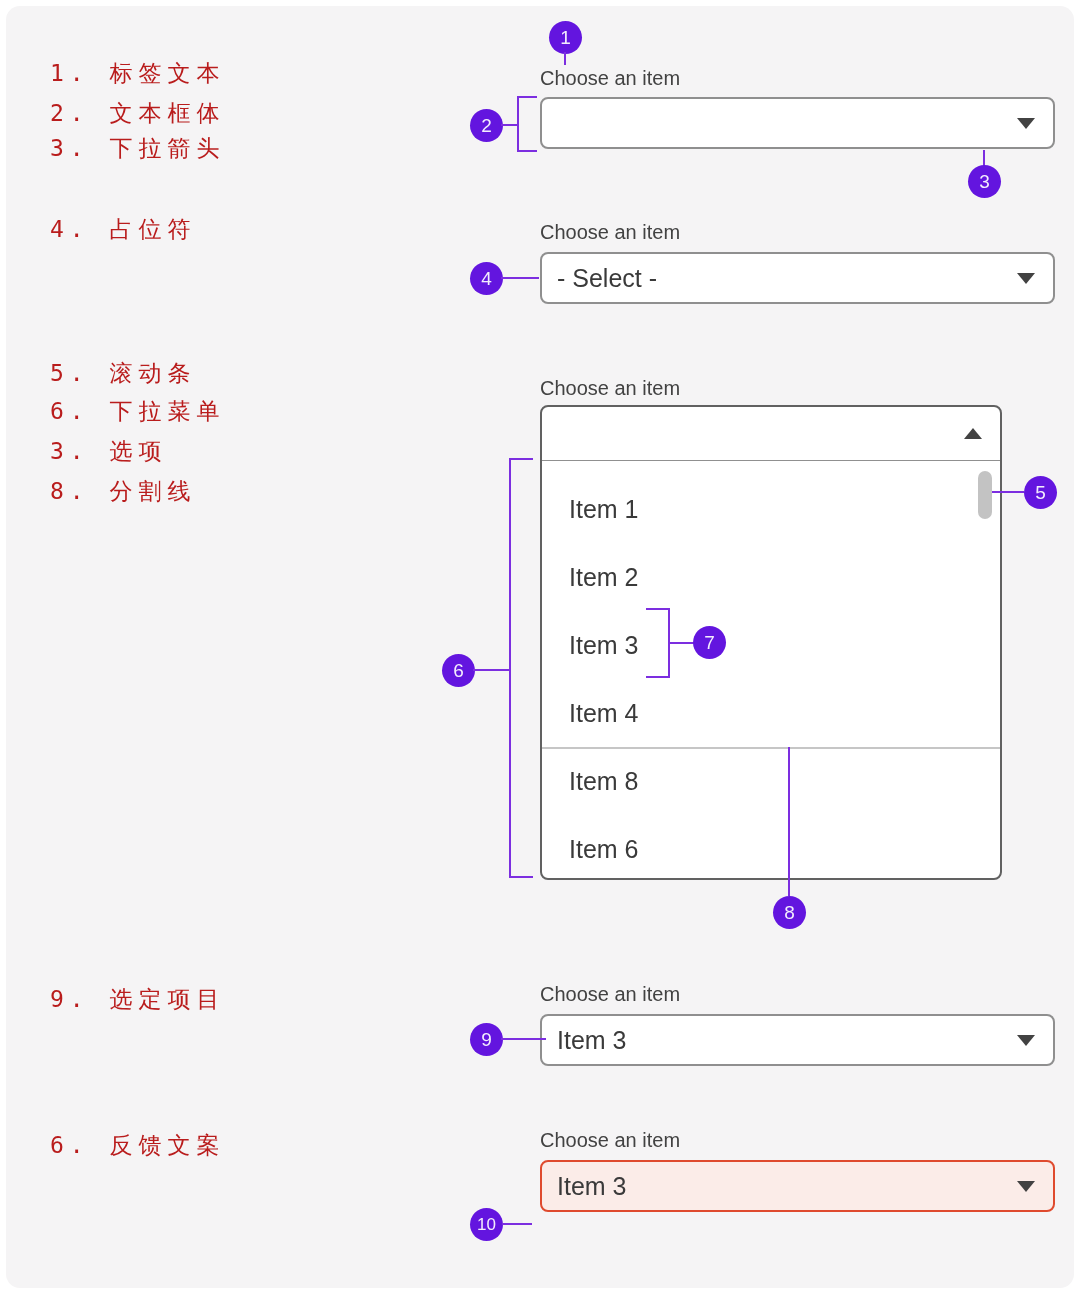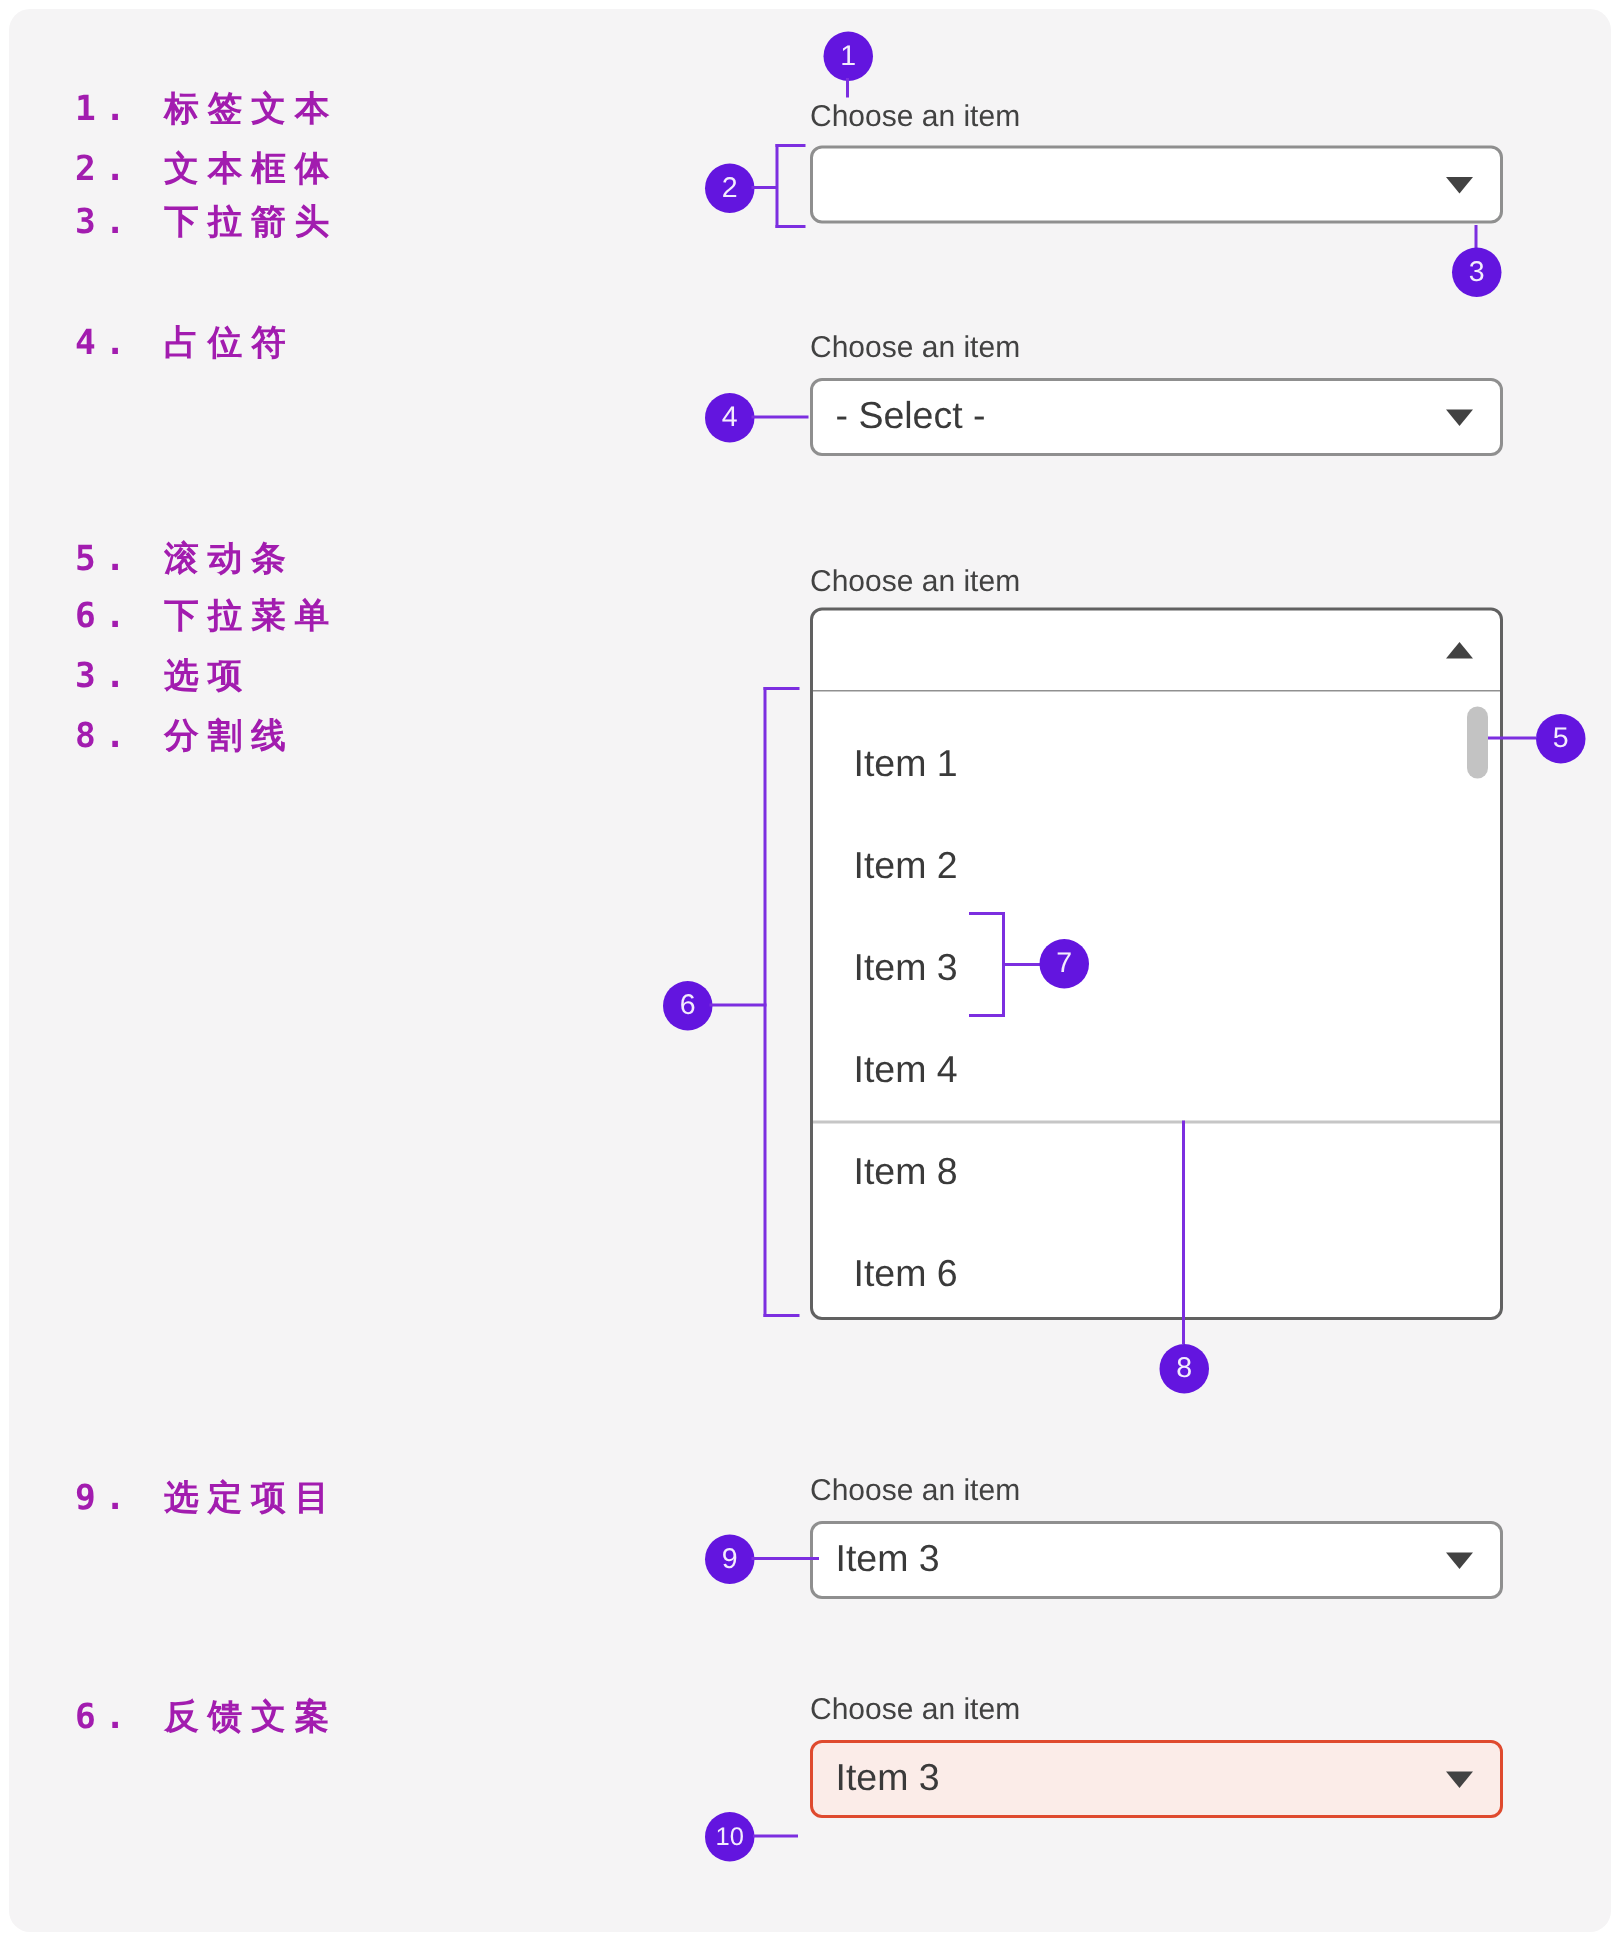--- a/index.html
+++ b/index.html
@@ -8,32 +8,32 @@
     font-family:"Liberation Sans","DejaVu Sans",sans-serif;
     overflow:hidden;background:#ffffff;
   }
   .panel{
     position:absolute;left:6px;top:6px;right:6px;bottom:6px;
     background:#f5f4f5;border-radius:14px;
   }
   
   .legend-item{
     position:absolute;left:50px;
-    color:#a21caf;font-size:23px;line-height:27px;
-    letter-spacing:6px;font-weight:700;white-space:nowrap;
+    color:#b91c1c;font-size:23px;line-height:27px;
+    letter-spacing:6px;font-weight:400;white-space:nowrap;
     font-family:"DejaVu Sans Mono","DejaVu Sans","Liberation Sans",sans-serif;
   }
   
   .field-label{
     position:absolute;left:540px;
     color:#424242;font-size:20px;line-height:24px;white-space:nowrap;
   }
   
   .selbox{
-    position:absolute;left:540px;width:462px;height:52px;
+    position:absolute;left:540px;width:515px;height:52px;
     background:#ffffff;border:2px solid #8f8f8f;border-radius:8px;
     box-sizing:border-box;cursor:pointer;
   }
   .selbox .valtext{
     position:absolute;left:15px;top:50%;transform:translateY(-50%);
     font-size:25px;color:#3a3a3a;white-space:nowrap;
   }
   .arr-down{
     position:absolute;right:18px;top:50%;margin-top:-5px;
     width:0;height:0;border-left:9px solid transparent;

